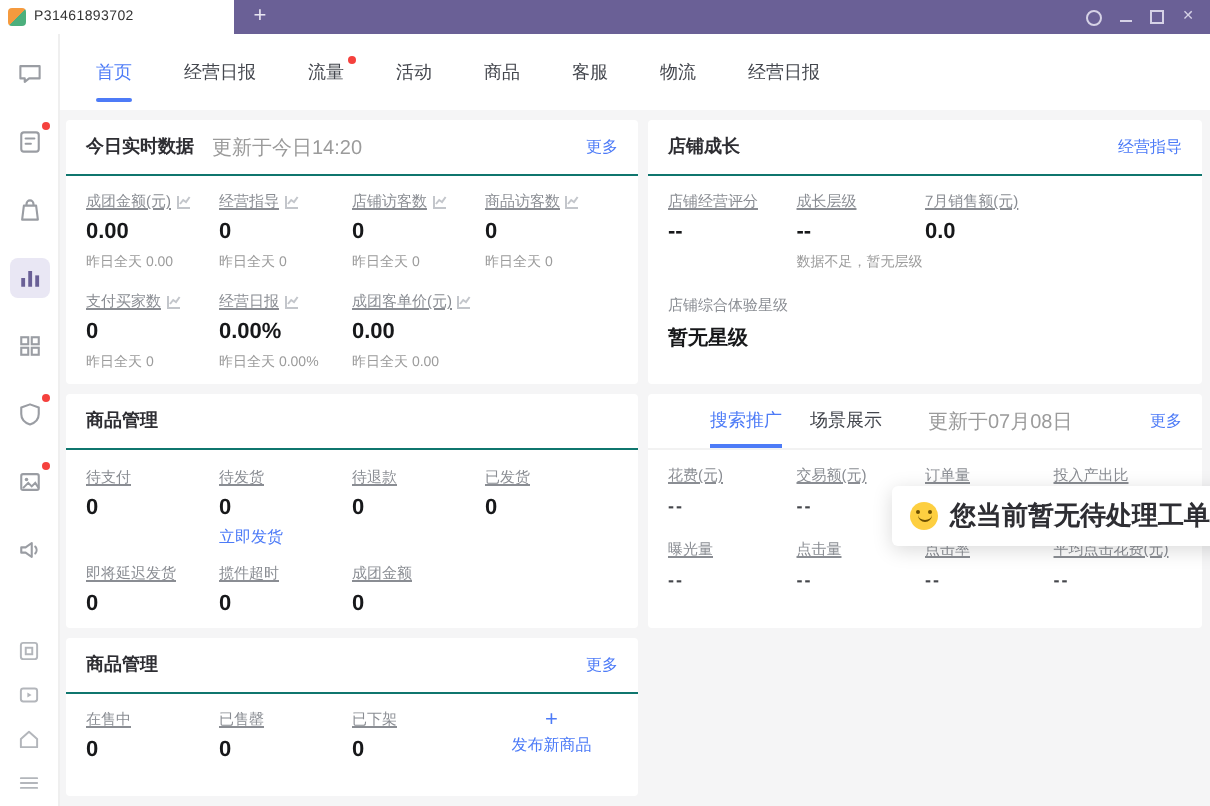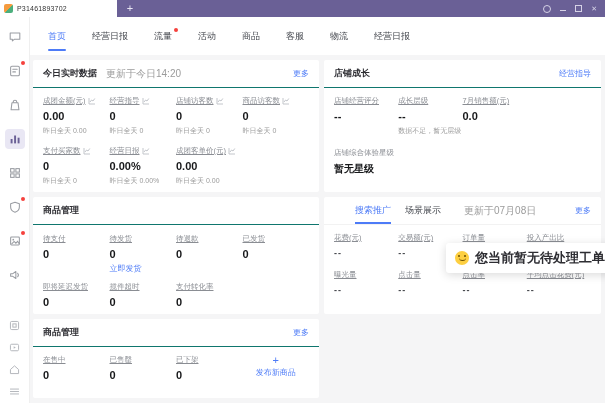--- a/index.html
+++ b/index.html
@@ -337,21 +337,21 @@
             <div class="mvalue">0</div>
           </div>
           <div class="metric">
             <div class="mlabel">
                 <span>揽件超时</span>
               </div>
             <div class="mvalue">0</div>
           </div>
           <div class="metric">
             <div class="mlabel">
-                <span>支付转化率</span>
+                <span>成团金额</span>
               </div>
             <div class="mvalue">0</div>
           </div>
         </div>
       </div>
 
       <div class="card card-products">
         <div class="card-head">
           <span class="card-title">商品管理</span>
           <span class="card-link">更多</span>

